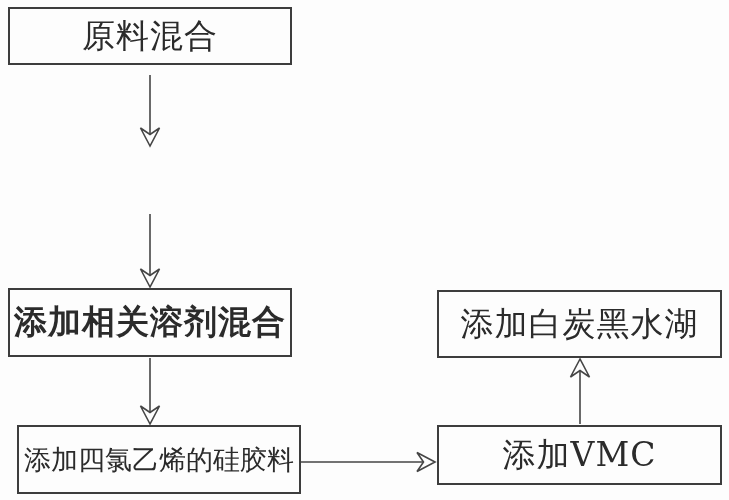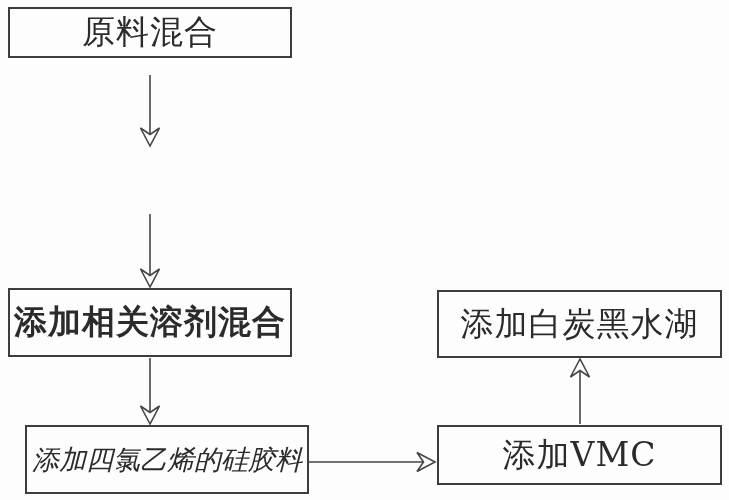--- a/index.html
+++ b/index.html
@@ -22,24 +22,24 @@
     background: #fdfdfd;
     display: flex;
     align-items: center;
     justify-content: center;
     text-align: center;
     color: #2b2b2b;
     font-size: 33px;
     letter-spacing: 1px;
     white-space: nowrap;
   }
-  .node-1 { left: 8px;   top: 7px;   width: 284px; height: 51px; }
+  .node-1 { left: 8px;   top: 7px;   width: 284px; height: 58px; }
   .node-2 { left: 8px;   top: 147px; width: 284px; height: 66px; }
   .node-3 { left: 8px;   top: 288px; width: 284px; height: 69px; font-weight: bold; }
-  .node-4 { left: 25px;   top: 425px; width: 284px; height: 69px; font-size: 27px; letter-spacing: 0; font-style: italic; }
+  .node-4 { left: 17px;   top: 425px; width: 284px; height: 69px; font-size: 27px; letter-spacing: 0; }
   .node-5 { left: 437px; top: 290px; width: 285px; height: 68px; }
   .node-6 { left: 437px; top: 425px; width: 285px; height: 60px; }
   .edges-layer {
     position: absolute;
     left: 0; top: 0;
     width: 729px;
     height: 500px;
     pointer-events: none;
   }
   .edge-line {

